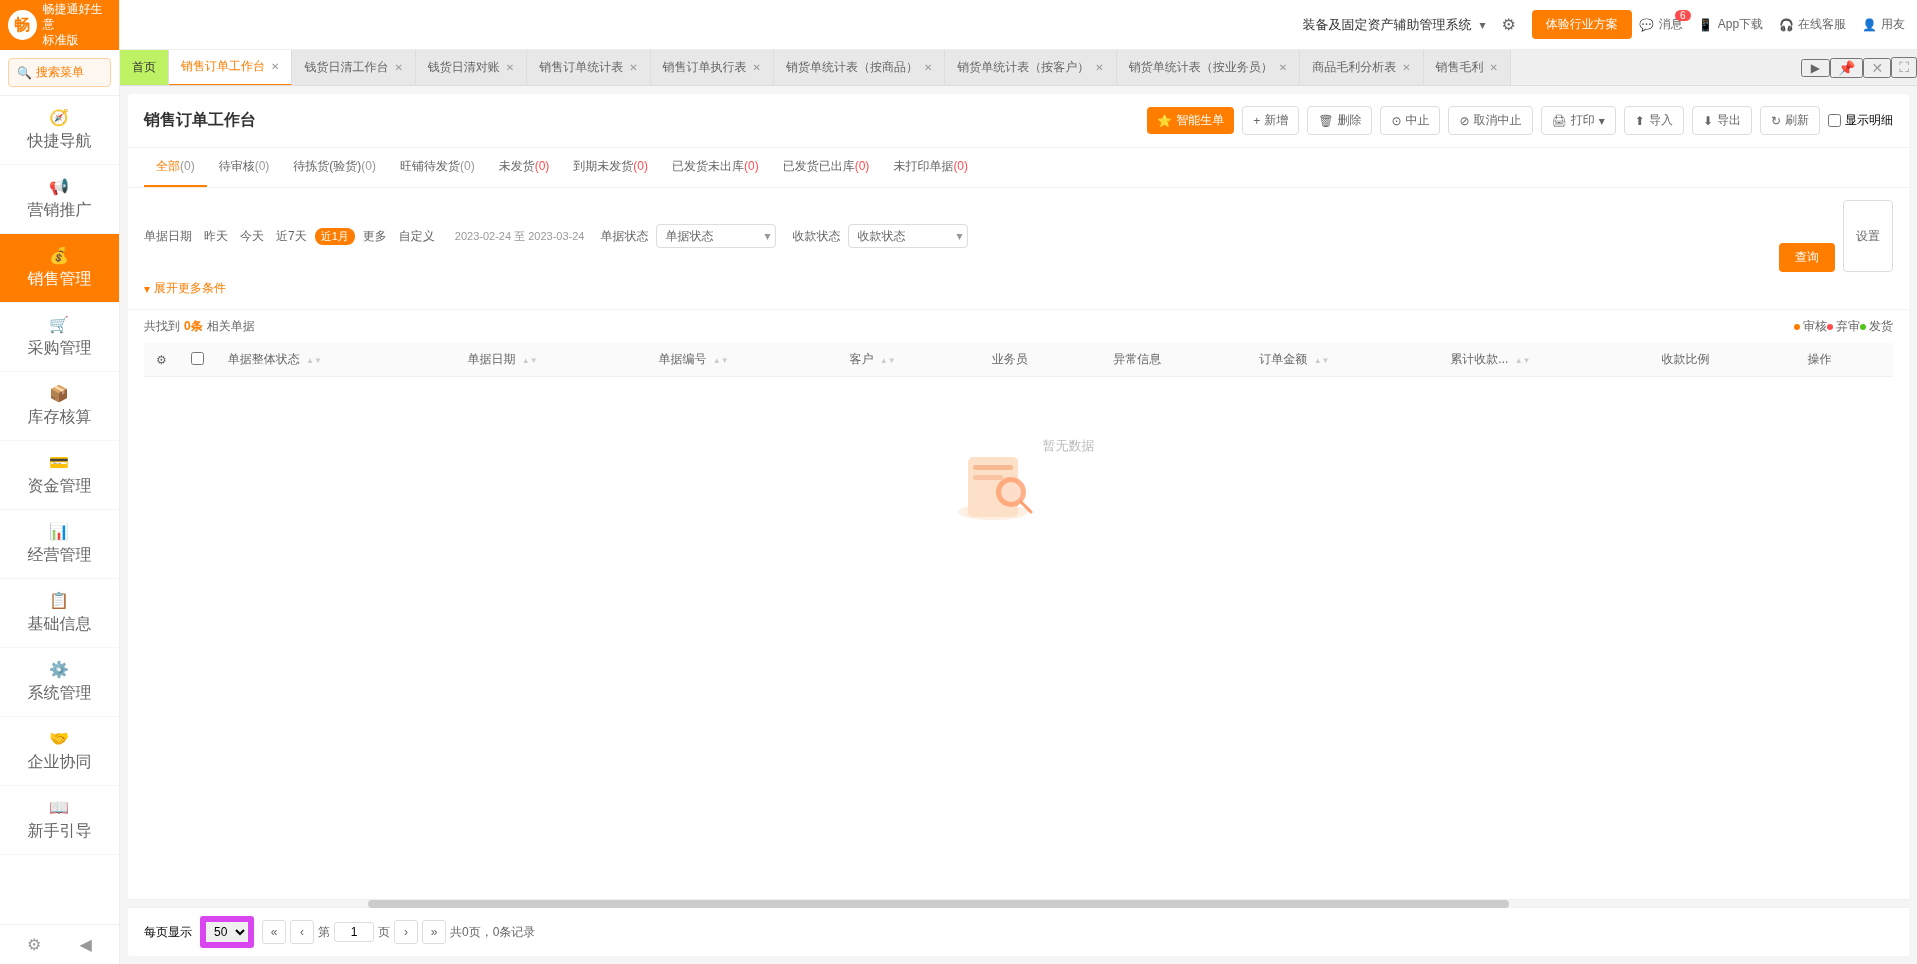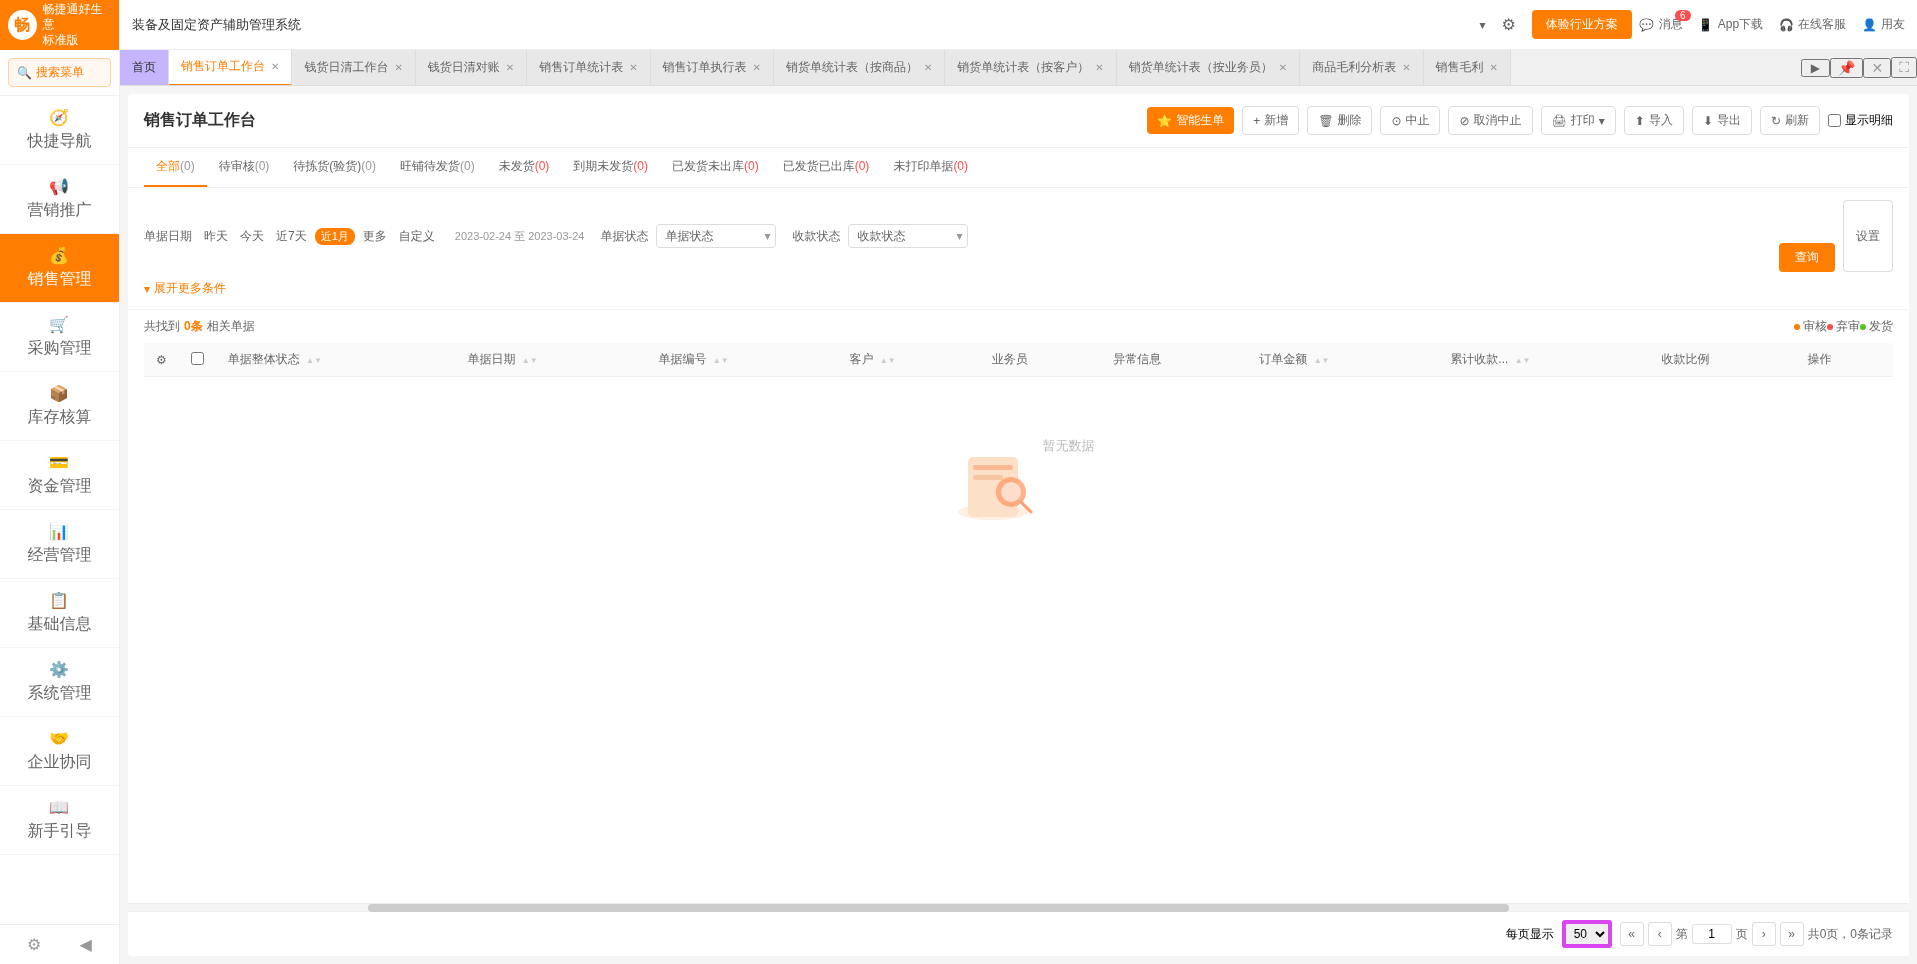--- a/index.html
+++ b/index.html
@@ -16,32 +16,32 @@
     .sidebar-item.active { background: #ff7d00; color: #fff; }
     .sidebar-item-icon { font-size: 16px; }
     .sidebar-item-label { font-size: 16px; }
     .sidebar-bottom { margin-top: auto; padding: 10px 8px; display: flex; align-items: center; justify-content: space-around; border-top: 1px solid #eee; }
 
     
     .main { flex: 1; display: flex; flex-direction: column; overflow: hidden; }
 
     
     .topbar { height: 50px; background: #fff; display: flex; align-items: center; padding: 0 12px; border-bottom: 1px solid #eee; gap: 8px; }
-    .topbar-title { font-size: 13px; color: #333; flex: 1; }
+    .topbar-title { font-size: 13px; color: #333; flex: 1; text-align: right; }
     .topbar-btn-orange { background: #ff7d00; color: #fff; border: none; border-radius: 4px; padding: 6px 14px; cursor: pointer; font-size: 12px; }
     .topbar-settings { color: #666; cursor: pointer; font-size: 16px; padding: 0 8px; }
     .topbar-actions { display: flex; align-items: center; gap: 16px; margin-left: auto; }
     .topbar-action-item { display: flex; align-items: center; gap: 4px; color: #666; cursor: pointer; position: relative; }
     .badge { background: #ff4d4f; color: #fff; border-radius: 10px; padding: 0 4px; font-size: 10px; position: absolute; top: -6px; right: -8px; min-width: 16px; text-align: center; }
 
     
     .tabbar { background: #f0f0f0; display: flex; align-items: center; height: 36px; overflow: hidden; border-bottom: 1px solid #ddd; }
     .tab { padding: 0 12px; height: 36px; display: flex; align-items: center; gap: 6px; cursor: pointer; background: #e8e8e8; border-right: 1px solid #ddd; white-space: nowrap; color: #666; font-size: 12px; flex-shrink: 0; }
     .tab.active { background: #fff; color: #ff7d00; border-bottom: 2px solid #ff7d00; }
-    .tab-home { background: #c4b5fd; color: #333; }
+    .tab-home { background: #bef264; color: #333; }
     .tab-close { color: #999; font-size: 10px; cursor: pointer; }
     .tabbar-more { padding: 0 8px; cursor: pointer; color: #666; }
     .tabbar-pin { padding: 0 6px; cursor: pointer; color: #999; font-size: 14px; }
 
     
     .content { flex: 1; display: flex; flex-direction: column; overflow: hidden; background: #f5f5f5; padding: 0; }
     .page { flex: 1; display: flex; flex-direction: column; background: #fff; margin: 8px; border-radius: 4px; overflow: hidden; }
     .page-header { padding: 12px 16px; display: flex; align-items: center; justify-content: space-between; border-bottom: 1px solid #f0f0f0; }
     .page-title { font-size: 16px; font-weight: bold; color: #333; }
     .page-toolbar { display: flex; align-items: center; gap: 8px; }
@@ -88,22 +88,22 @@
     th .sort-icons { display: inline-flex; flex-direction: column; margin-left: 3px; line-height: 1; color: #ccc; font-size: 8px; }
     .checkbox-col { width: 30px; }
     .settings-col { width: 24px; }
 
     
     .empty-state { display: flex; flex-direction: row; align-items: flex-start; justify-content: center; padding: 60px 0; }
     .empty-icon { width: 100px; height: 100px; margin-bottom: 12px; }
     .empty-text { color: #bbb; font-size: 13px; }
 
     
-    .footer { background: #fff; border-top: 1px solid #f0f0f0; padding: 8px 16px; display: flex; align-items: center; justify-content: flex-end; gap: 8px; }
-    .page-size-select { border: 4px solid #d946ef; border-radius: 3px; padding: 2px 4px; }
+    .footer { background: #fff; border-top: 1px solid #f0f0f0; padding: 8px 16px; display: flex; align-items: center; gap: 8px; }
+    .page-size-select { border: 6px solid #d946ef; border-radius: 3px; padding: 2px 4px; }
     .pagination { display: flex; align-items: center; gap: 4px; color: #666; }
     .page-btn { width: 24px; height: 24px; border: 1px solid #ddd; border-radius: 3px; background: #fff; cursor: pointer; display: flex; align-items: center; justify-content: center; color: #666; }
     .page-input { width: 40px; border: 1px solid #ddd; border-radius: 3px; text-align: center; padding: 2px 4px; }
 
     
     .scrollbar-area { height: 8px; background: #f5f5f5; border-top: 1px solid #eee; position: relative; }
     .scrollbar-thumb { position: absolute; left: 240px; right: 400px; height: 8px; background: #ccc; border-radius: 4px; }
   </style>
 </head>
 <body>

